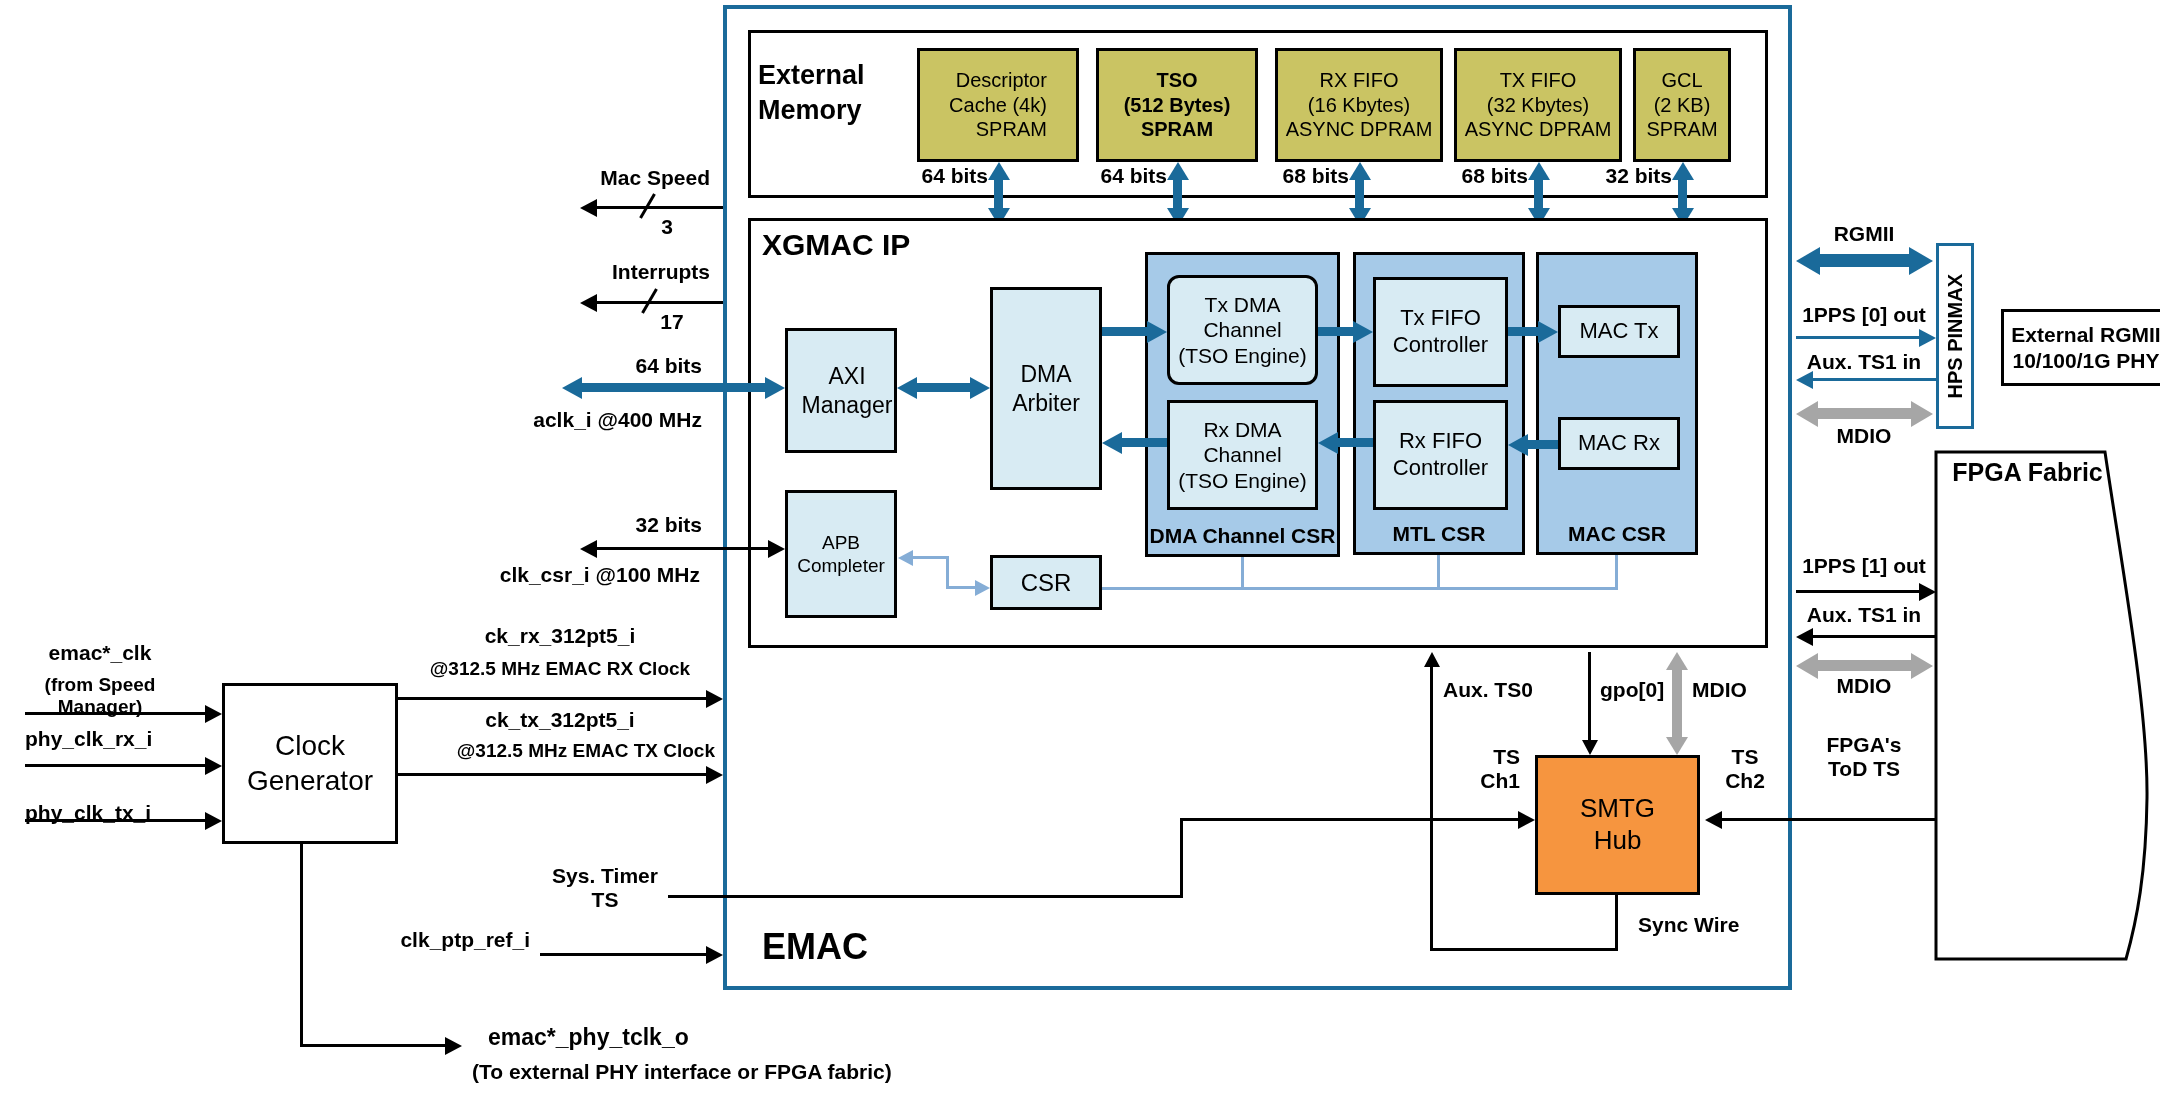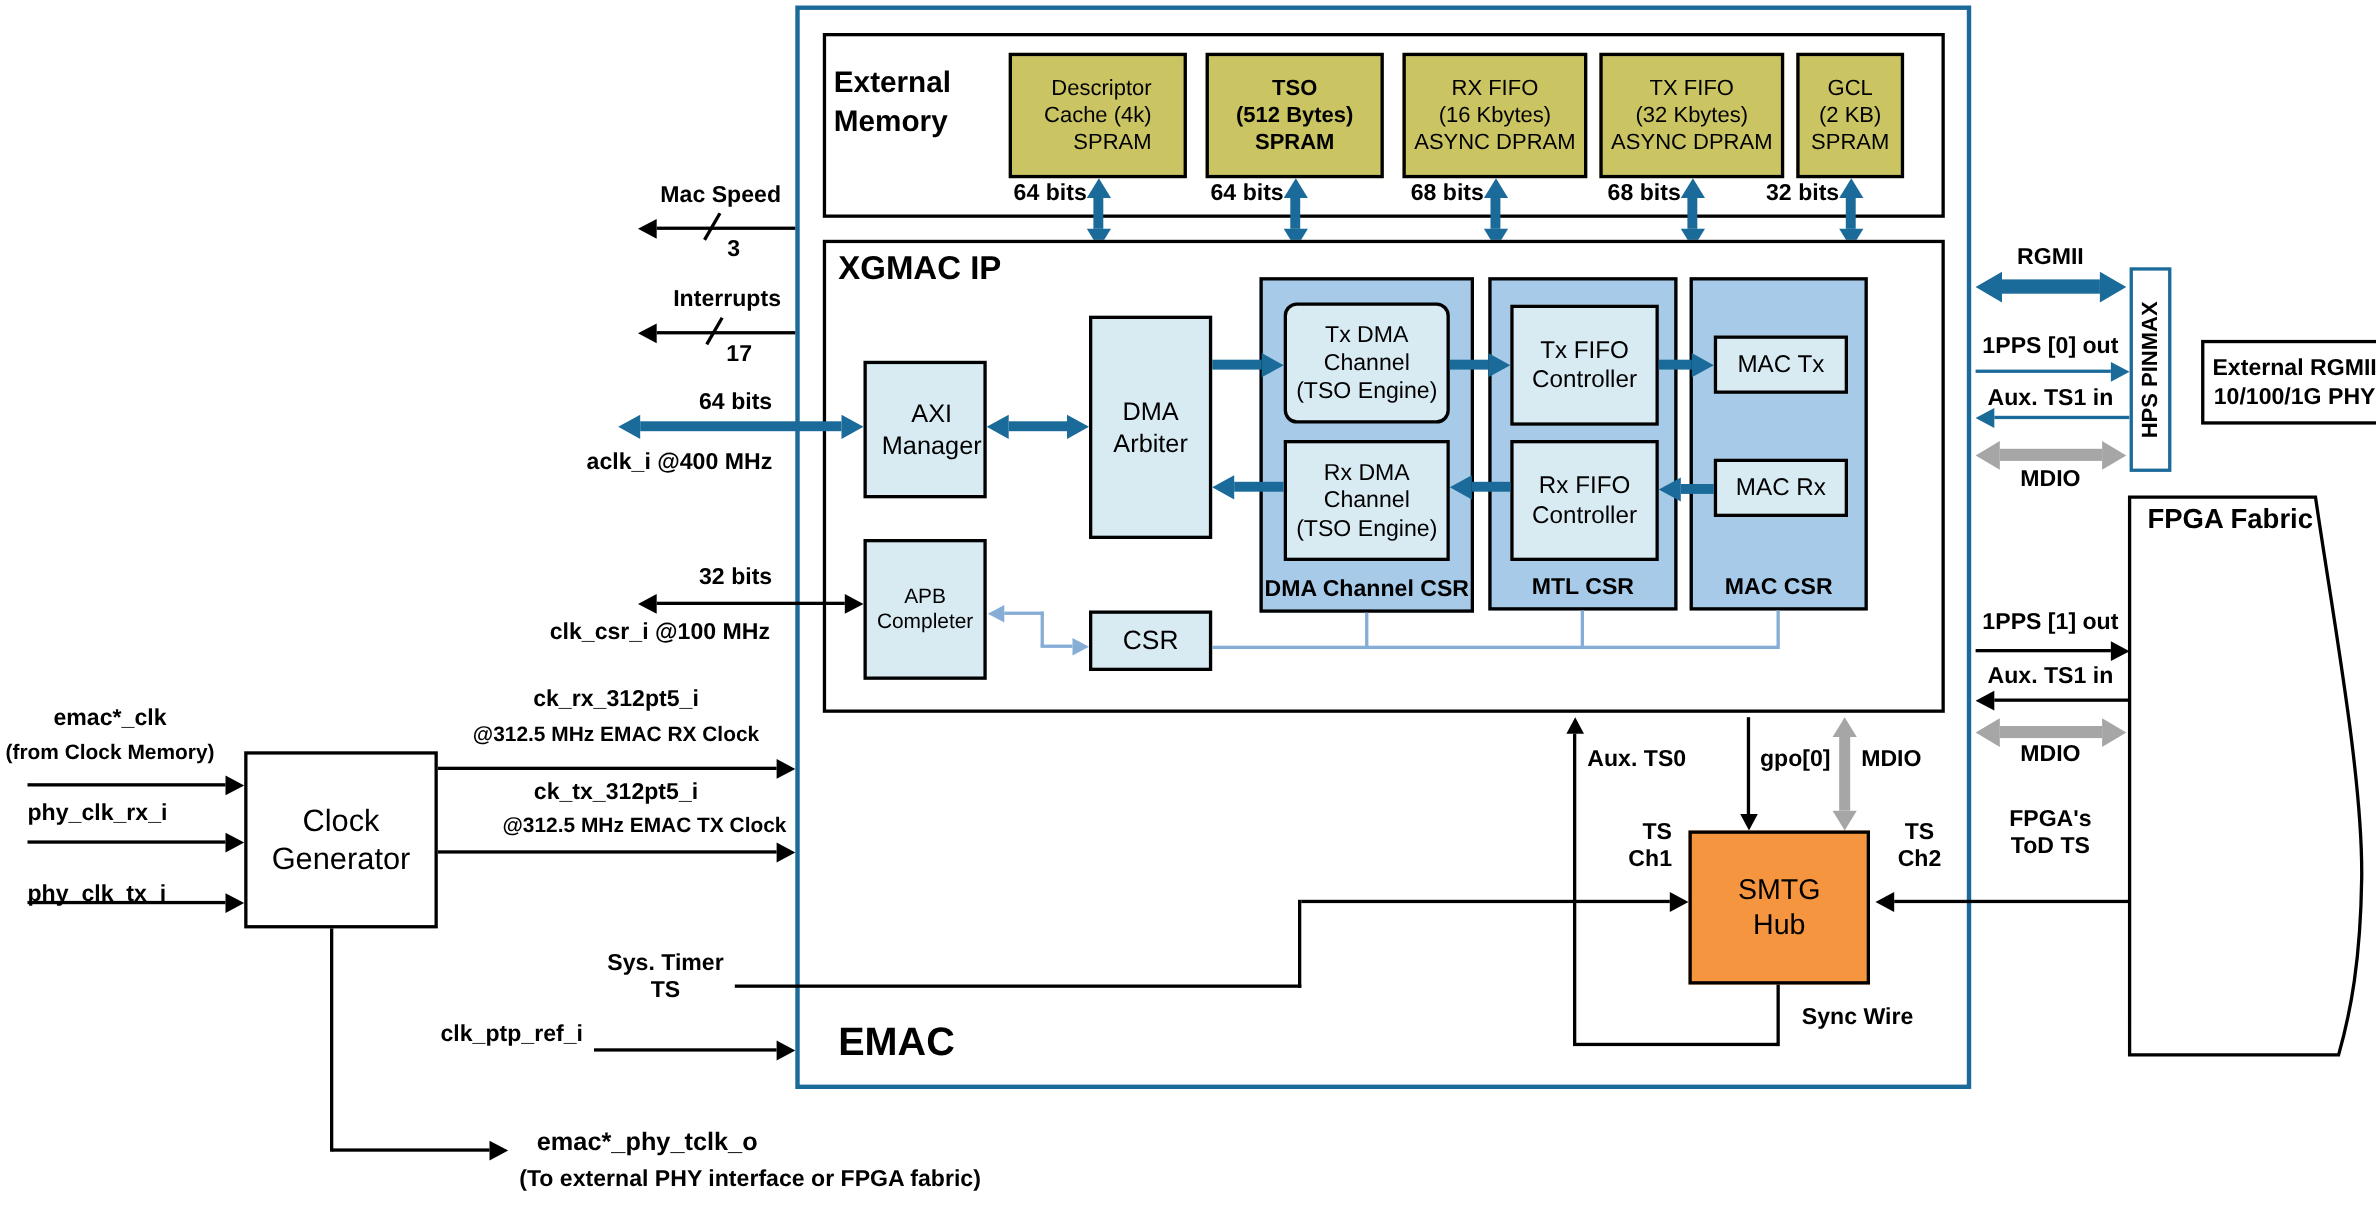--- a/index.html
+++ b/index.html
@@ -190,21 +190,21 @@
 
   <div class="t c" style="left:430px; top:624px; width:260px;">ck_rx_312pt5_i</div>
   <div class="t c small" style="left:405px; top:658px; width:310px;">@312.5 MHz EMAC RX Clock</div>
   <div class="arr tk hr" style="left:398px; top:697px; width:308px;"></div>
 
   <div class="t c" style="left:430px; top:708px; width:260px;">ck_tx_312pt5_i</div>
   <div class="t c small" style="left:405px; top:740px; width:310px;text-align:right;">@312.5 MHz EMAC TX Clock</div>
   <div class="arr tk hr" style="left:398px; top:773px; width:308px;"></div>
 
   <div class="t c" style="left:10px; top:641px; width:180px;">emac*_clk</div>
-  <div class="t c small" style="left:0px; top:674px; width:200px;">(from Clock Memory)</div>
+  <div class="t c small" style="left:0px; top:674px; width:200px;">(from Speed Manager)</div>
   <div class="arr tk hr" style="left:25px; top:712px; width:180px;"></div>
 
   <div class="t" style="left:25px; top:727px;">phy_clk_rx_i</div>
   <div class="arr tk hr" style="left:25px; top:764px; width:180px;"></div>
 
   <div class="t" style="left:25px; top:801px;">phy_clk_tx_i</div>
   <div class="arr tk hr" style="left:25px; top:819px; width:180px;"></div>
 
   <div class="box" style="left:222px; top:683px; width:176px; height:161px;">
     <span class="boxtxt" style="font-size:28px;">Clock

